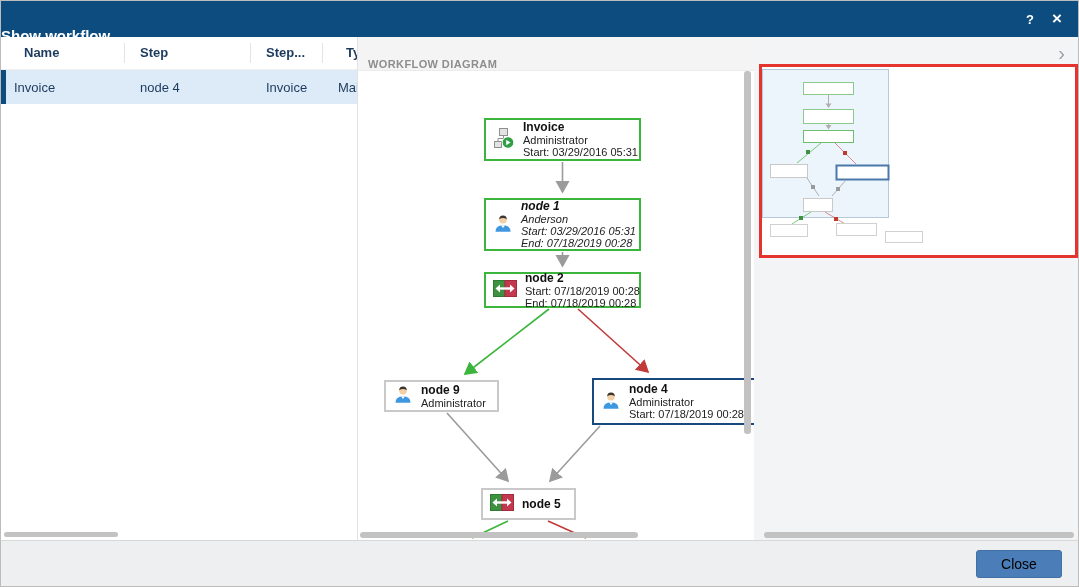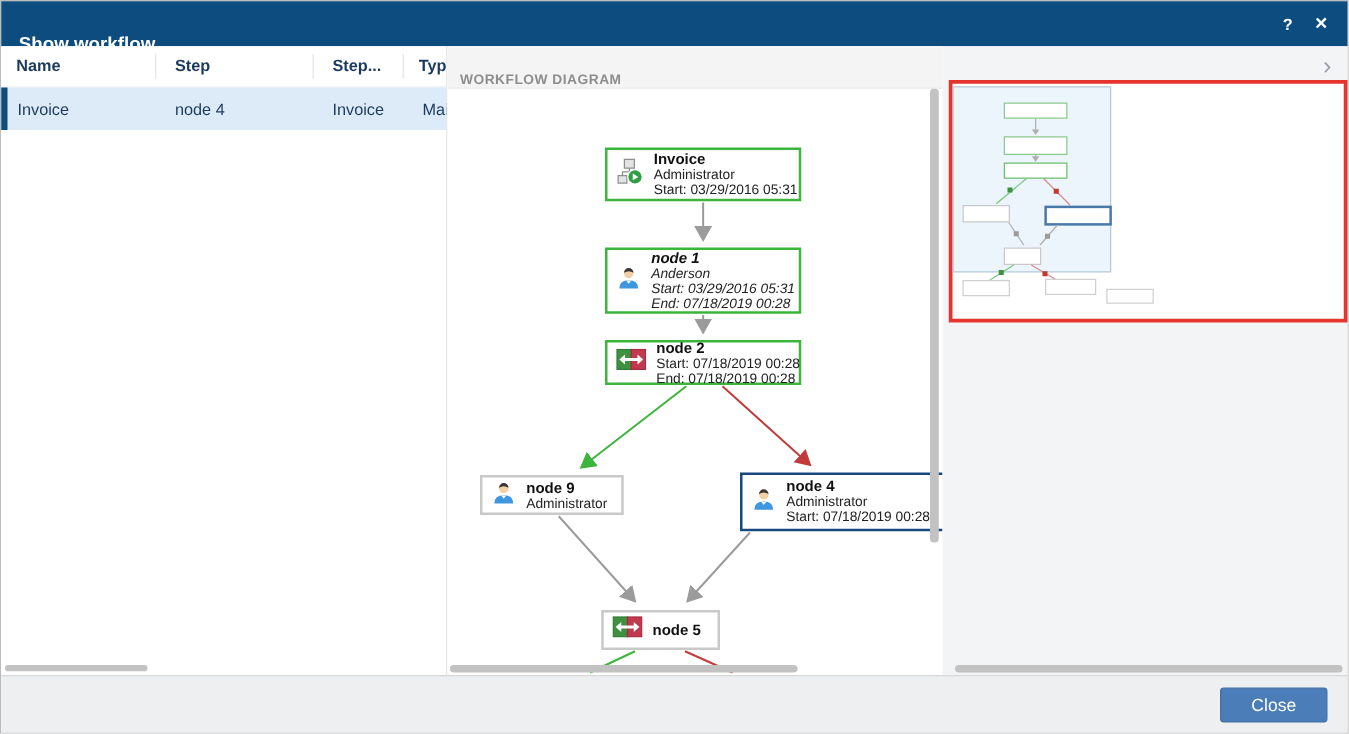--- a/index.html
+++ b/index.html
@@ -2,33 +2,33 @@
 <html><head>
 <meta charset="utf-8">
 <style>
   * { margin:0; padding:0; box-sizing:border-box; }
   html,body { width:1079px; height:587px; }
   body { font-family:"Liberation Sans", sans-serif; background:#fff; }
   .dialog { width:1079px; height:587px; border:1px solid #bcbcbc; display:flex; flex-direction:column; background:#fff; }
 
   
   .titlebar { height:36px; background:#0d4c7e; display:flex; align-items:center; flex:0 0 36px; }
-  .titlebar .title { color:#fff; font-size:15px; font-weight:700; padding-left:14px; flex:1;margin-top:32px; }
+  .titlebar .title { color:#fff; font-size:15px; font-weight:700; flex:1;margin-top:32px; }
   .tb-icons { display:flex; align-items:center; gap:18px; padding-right:16px; }
   .tb-icon { color:#fff; font-weight:700; cursor:pointer; }
   .help { font-size:13px; }
   .close-x { font-size:17px; line-height:16px; }
 
   
   .body { flex:1; display:flex; min-height:0; position:relative; }
 
   
   .left-panel { width:357px; flex:0 0 357px; border-right:1px solid #e2e2e2; position:relative; background:#fff; }
   .tbl-header { display:grid; grid-template-columns:124px 126px 72px 1fr; height:33px; align-items:center; border-bottom:1px solid #efefef; }
-  .th { font-size:13px; font-weight:700; color:#1c3a5e; padding-left:12px; height:20px; line-height:20px; border-right:1px solid #e4e4e4; white-space:nowrap; overflow:hidden; }
+  .th { font-size:13px; font-weight:700; color:#1c3a5e; padding-left:23px; height:20px; line-height:20px; border-right:1px solid #e4e4e4; white-space:nowrap; overflow:hidden; }
   .th:nth-child(2),.th:nth-child(3) { padding-left:15px; }
   .th:last-child { border-right:none; }
   .trow { display:grid; grid-template-columns:119px 126px 72px 1fr; height:34px; align-items:center; background:#dcebf7; border-left:5px solid #0d4c7e; cursor:pointer; }
   .td { font-size:13px; color:#1c3a5e; padding-left:8px; white-space:nowrap; overflow:hidden; }
   .td:nth-child(2),.td:nth-child(3),.td:nth-child(4) { padding-left:15px; }
 
   
   .hthumb { position:absolute; height:6px; background:#c2c2c2; border-radius:3px; }
   .vthumb { position:absolute; width:7px; background:#c2c2c2; border-radius:3px; }
 
@@ -53,21 +53,21 @@
   .node-4       { left:234px; top:307px; width:170px; height:47px; }
   .node-5       { left:123px; top:417px; width:95px;  height:32px; }
 
   
   .right-panel { flex:1; background:#f3f4f6; position:relative; }
   .panel-chevron { position:absolute; top:6px; right:13px; color:#9aa0a6; font-size:20px; line-height:20px; cursor:pointer; font-weight:400; }
   .highlight-box { position:absolute; left:5px; top:27px; width:319px; height:194px; border:3px solid #e5342e; background:#fff; }
 
   
   .footer { height:46px; flex:0 0 46px; background:#edeff1; border-top:1px solid #d8d8d8; display:flex; align-items:center; justify-content:flex-end; }
-  .btn-close { width:86px; height:28px; margin-right:16px; background:#4b7db8; border:1px solid #426fa5; border-radius:3px; color:#ffffff; font-size:14px; font-family:"Liberation Sans", sans-serif; cursor:pointer; }
+  .btn-close { width:86px; height:28px; margin-right:16px; background:#4b7db8; border:1px solid #426fa5; border-radius:3px; color:#000000; font-size:14px; font-family:"Liberation Sans", sans-serif; cursor:pointer; }
 </style>
 </head>
 <body>
 
 <div class="dialog">
 
   <div class="titlebar">
     <div class="title">Show workflow</div>
     <div class="tb-icons">
       <span class="tb-icon help">?</span>

